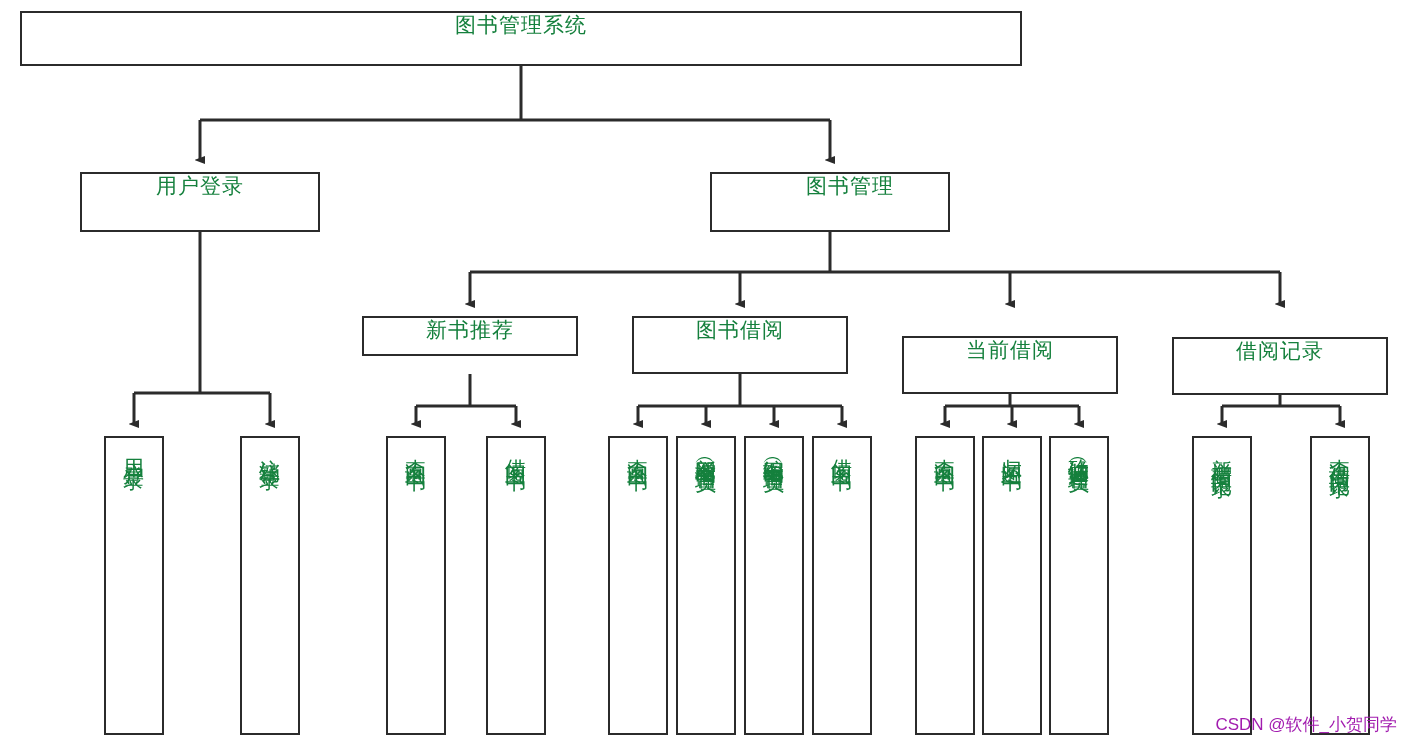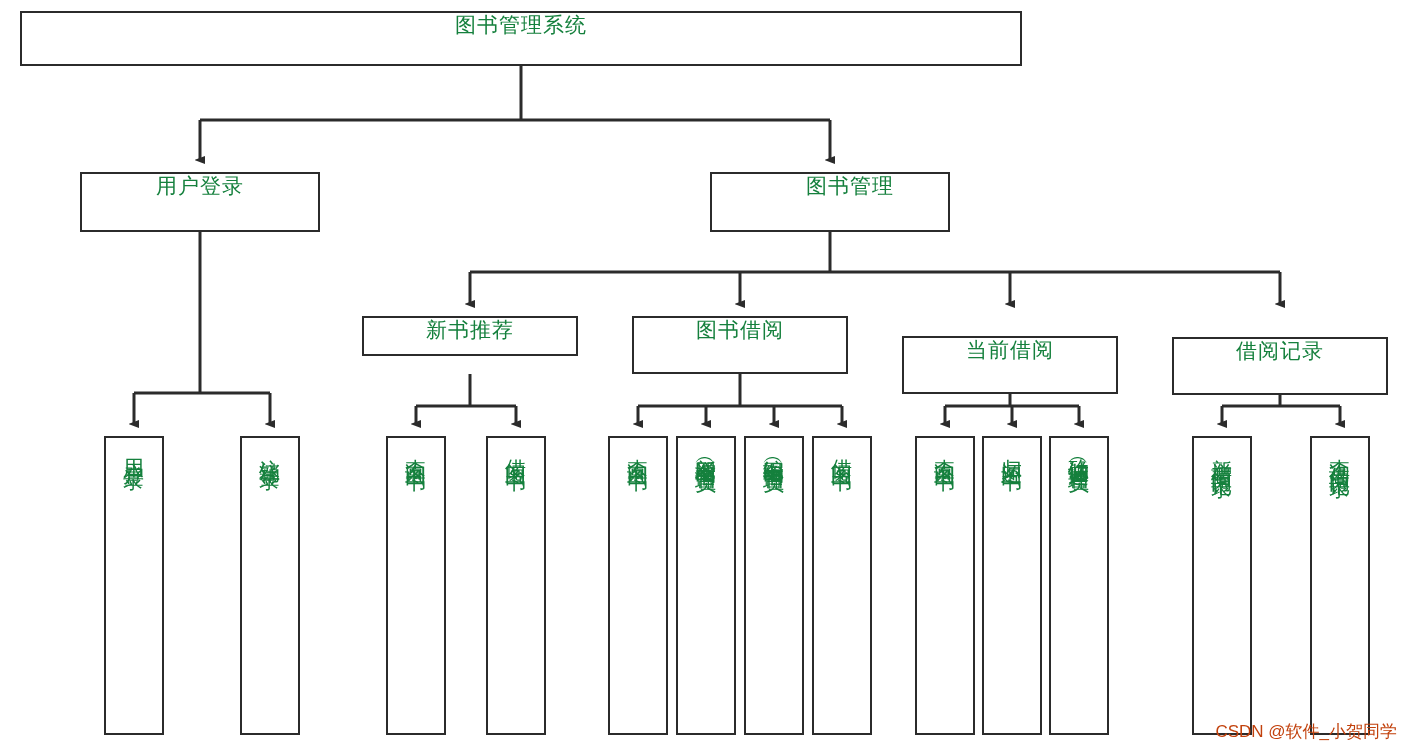--- a/index.html
+++ b/index.html
@@ -52,23 +52,23 @@
     padding-bottom: 4px;
     text-align: center;
     white-space: nowrap;
   }
   .node-v.tight {
     letter-spacing: 2px;
   }
   #watermark {
     position: absolute;
     right: 8px;
-    bottom: 4px;
+    bottom: 11px;
     font-size: 17px;
-    color: #c2410c;
+    color: #a21caf;
     white-space: nowrap;
     user-select: none;
   }
 </style>
 </head>
 <body>
 
 <div id="diagram-root">
 
   <svg id="diagram-svg" viewBox="0 0 1405 747">

